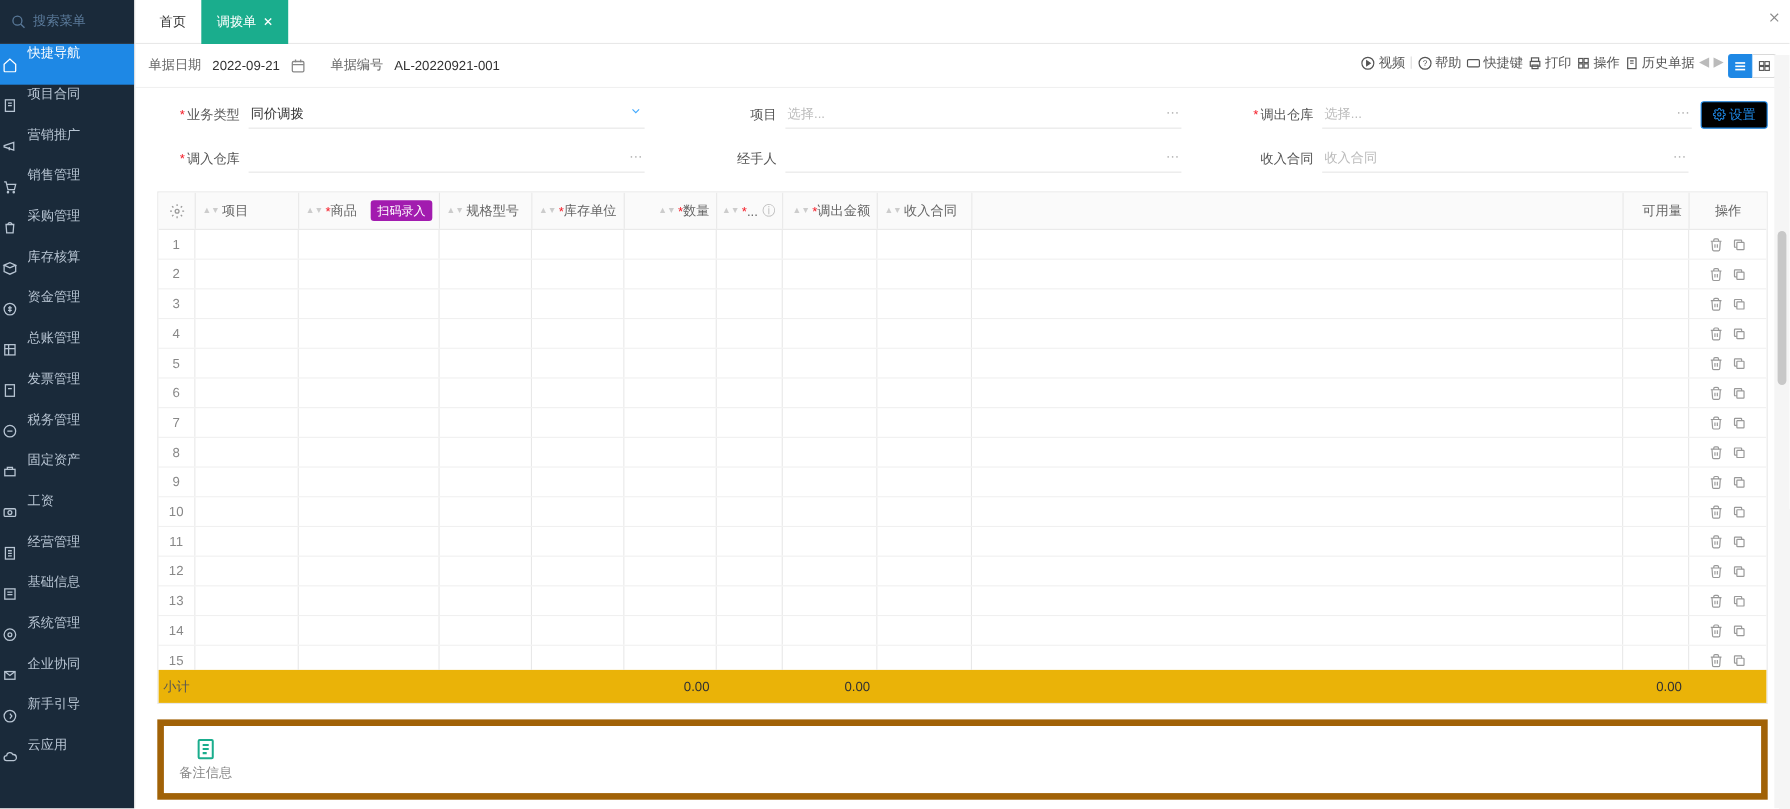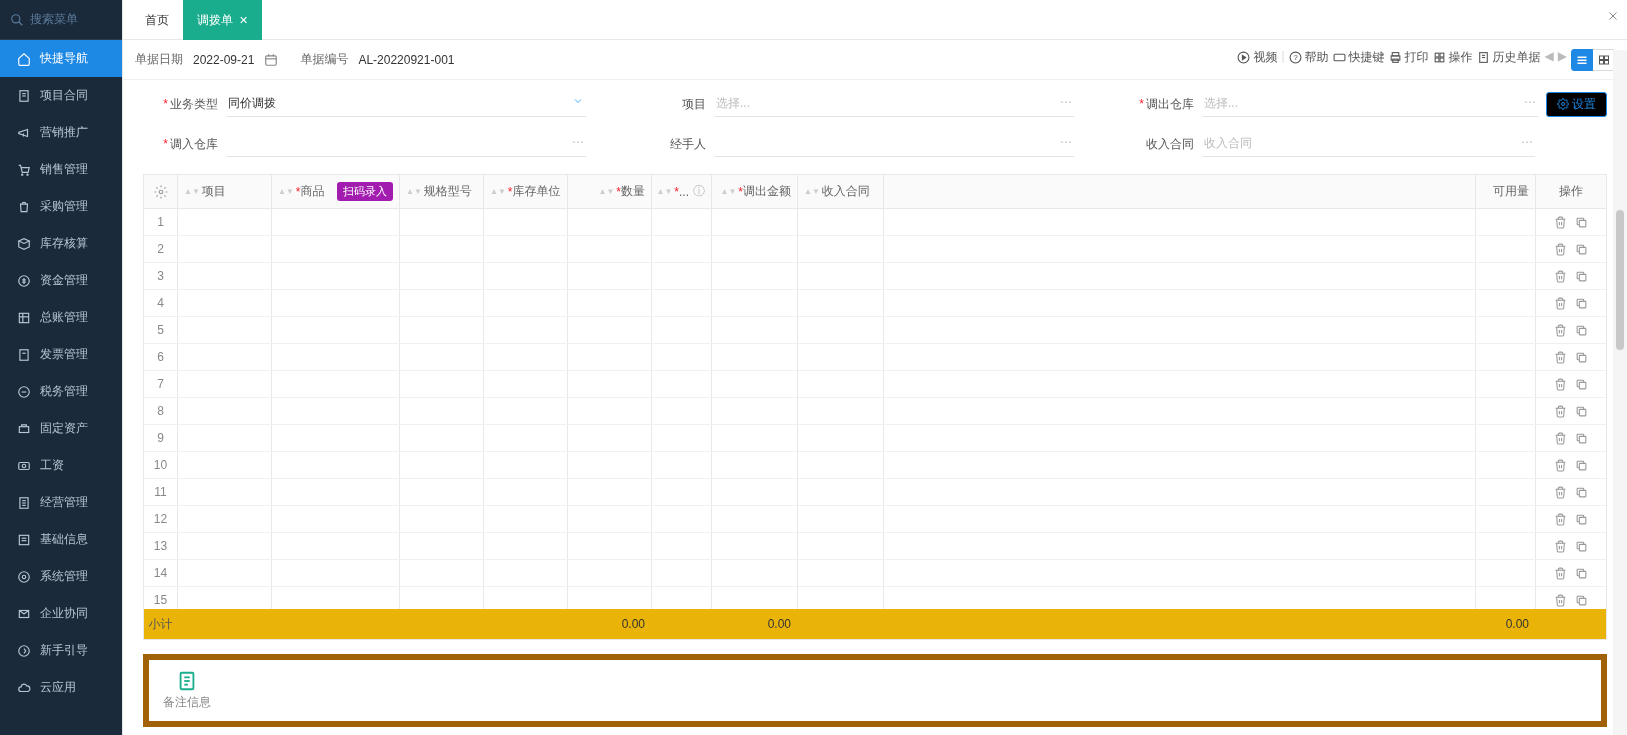--- a/index.html
+++ b/index.html
@@ -4,21 +4,21 @@
 <style>
 * { box-sizing: border-box; margin: 0; padding: 0; }
 body { font-family: "Microsoft YaHei", Arial, sans-serif; font-size: 12px; color: #333; background: #fff; overflow: hidden; }
 .app { display: flex; width: 1627px; height: 735px; }
 
 
 .sidebar { width: 122px; background: #1a2a3a; color: #b8c5d3; display: flex; flex-direction: column; }
 .search-menu { height: 40px; display: flex; align-items: center; padding: 0 10px; background: #1a2a3a; border-bottom: 1px solid #2a3a4a; }
 .search-menu .icon { margin-right: 6px; color: #5a7a9a; }
 .search-menu span.label { color: #5a7a9a; }
-.side-item { height: 37px; display: flex; align-items: center; padding: 0 16px; cursor: pointer; }
+.side-item { height: 37px; display: flex; padding: 0 1px; cursor: pointer; }
 .side-item.active { background: #1e88e5; color: #fff; }
 .side-item .icon { width: 16px; margin-right: 8px; text-align: center; display:inline-flex; align-items:center; justify-content:center;}
 .side-item .icon svg { width: 14px; height: 14px; }
 
 
 .main { flex: 1; display: flex; flex-direction: column; border-left: 1px solid #e5e5e5; min-width: 0; position: relative; }
 
 
 .tabs { height: 40px; display: flex; align-items: center; border-bottom: 1px solid #e8e8e8; padding: 0 8px; position: relative; }
 .tab { padding: 0 14px; height: 40px; line-height: 40px; cursor: pointer; position: relative; }

